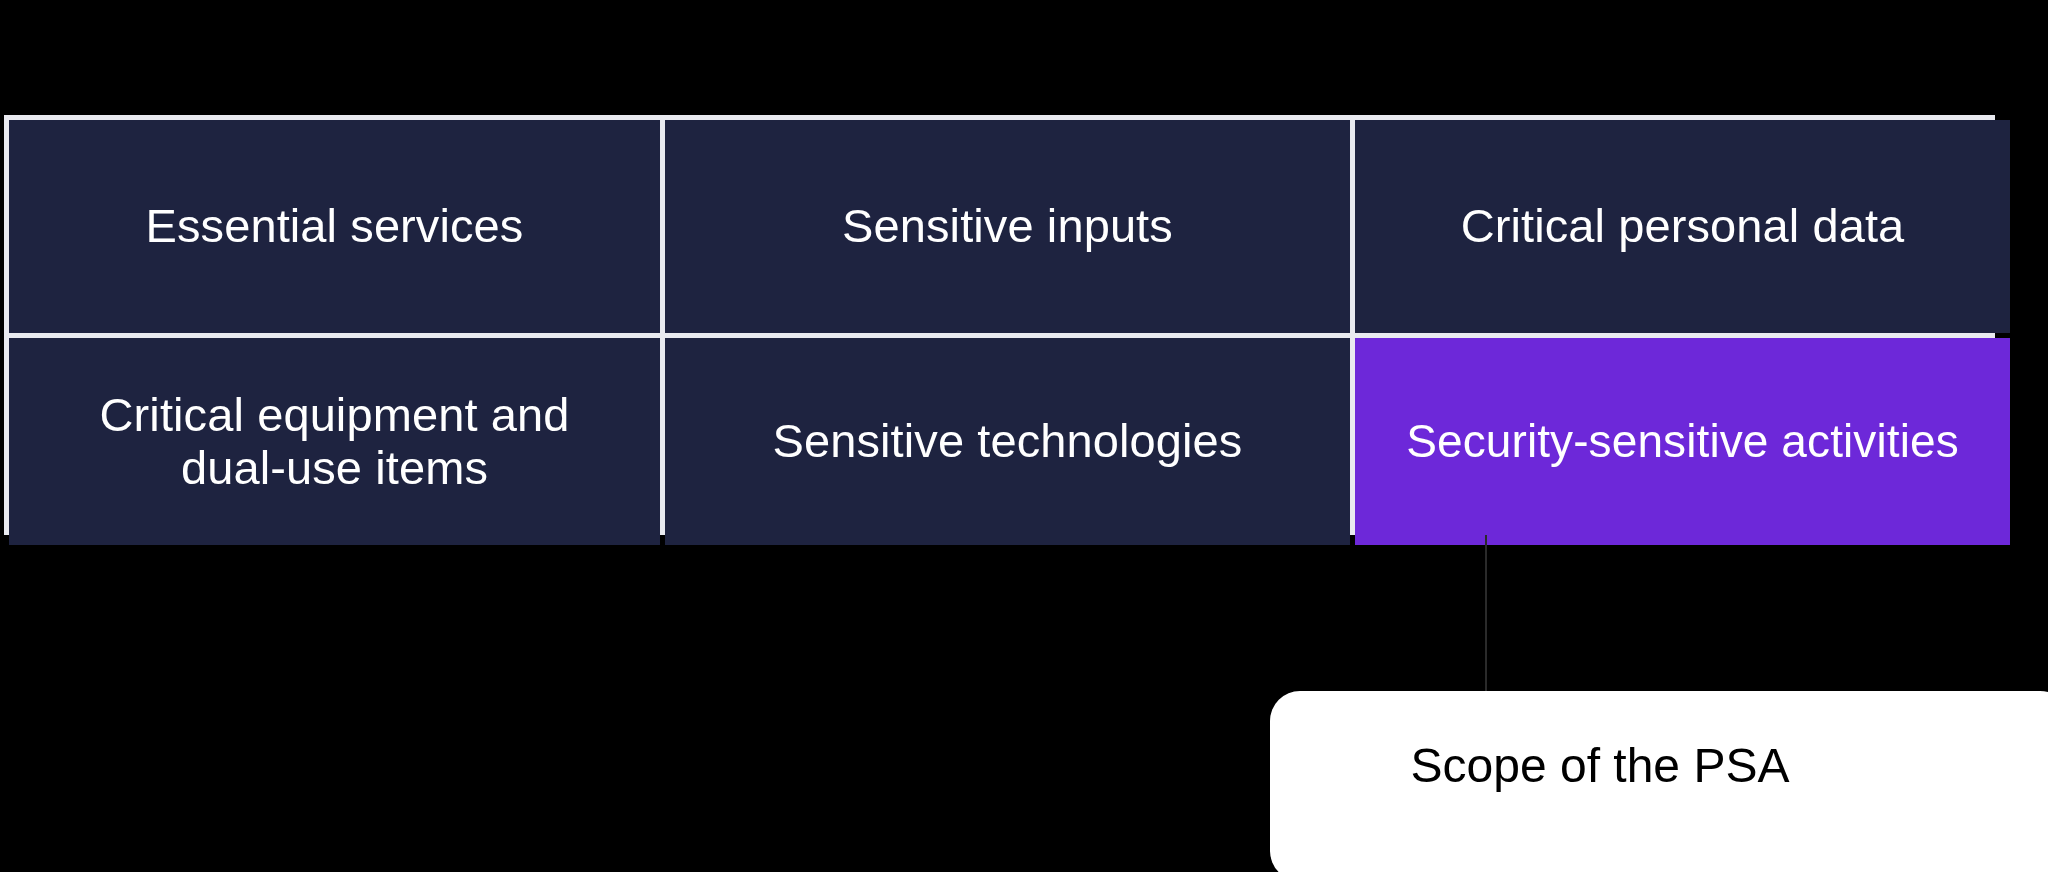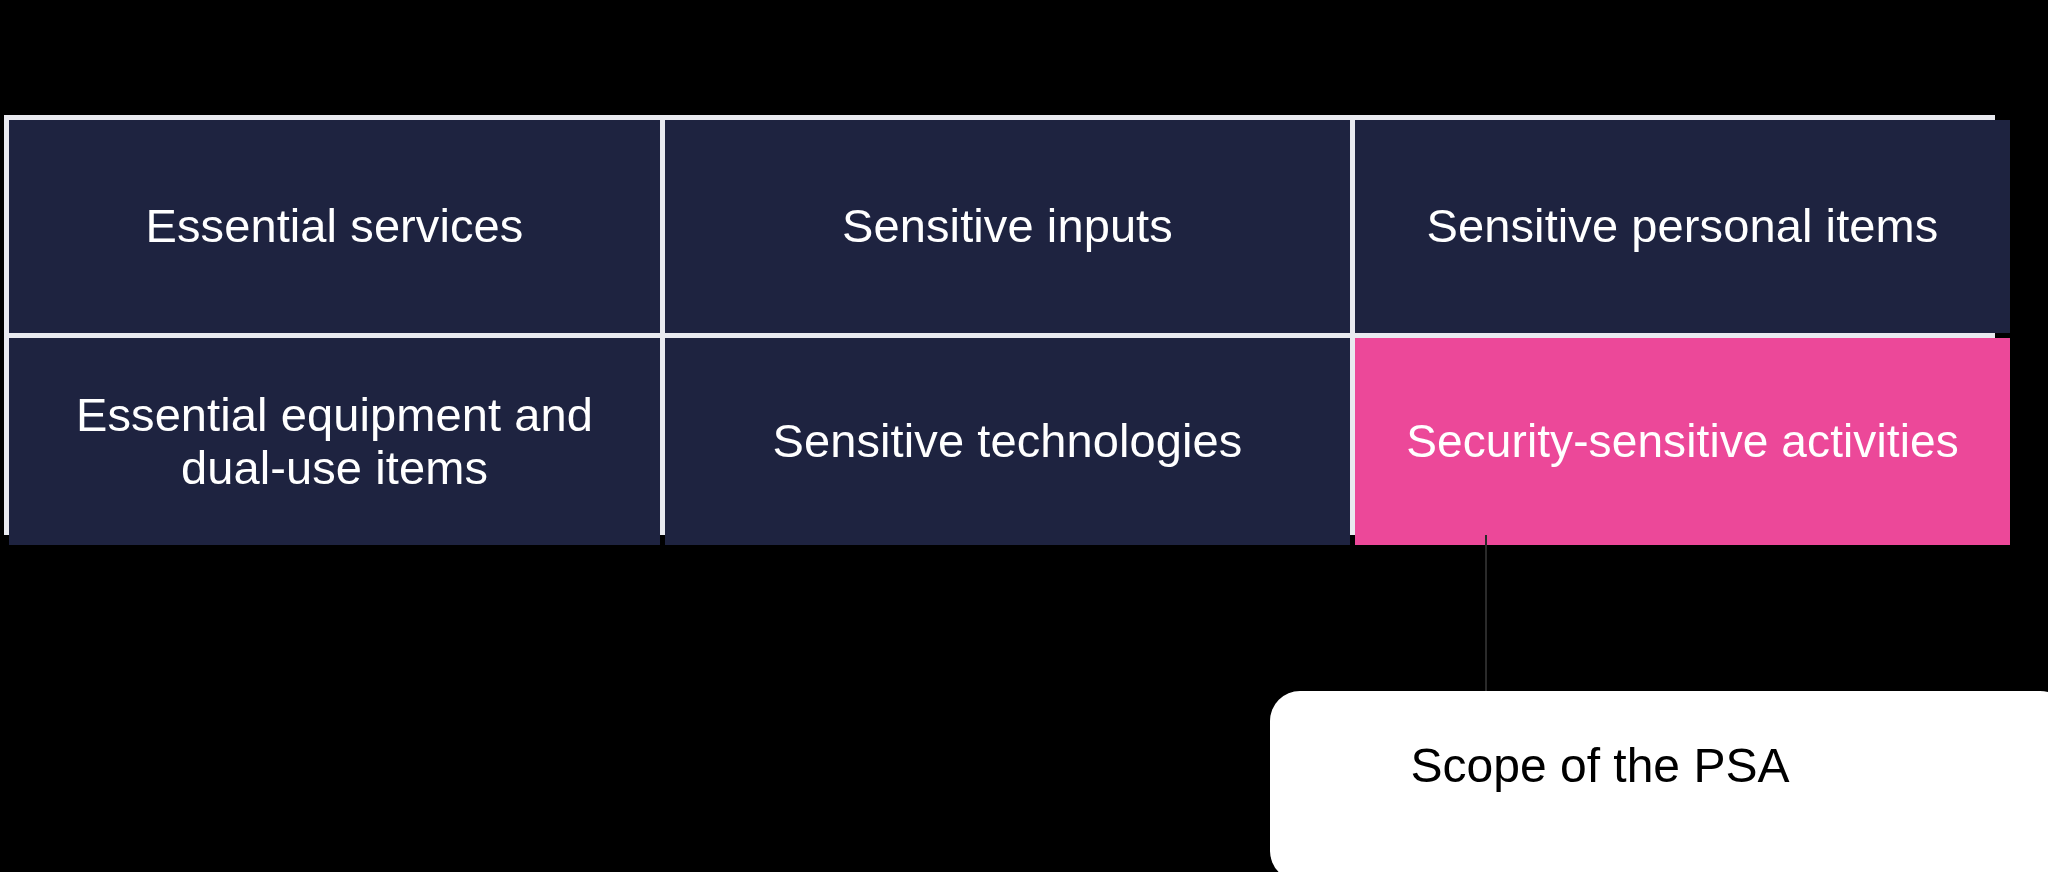--- a/index.html
+++ b/index.html
@@ -35,21 +35,21 @@
 
   .cell {
     display: flex;
     align-items: center;
     justify-content: center;
     text-align: center;
     box-sizing: border-box;
     padding: 8px 10px;
   }
   .cell-navy   { background: #1E2340; }
-  .cell-accent { background: #ec4899; }
+  .cell-accent { background: #6d28d9; }
 
   .cell-label {
     color: #FFFFFF;
     font-size: 47px;
     font-weight: 400;
     line-height: 1.12;
     letter-spacing: 0.1px;
     white-space: pre-line;
   }
   .cell-accent .cell-label {
@@ -96,25 +96,25 @@
 
   <div class="cell cell-navy">
     <span class="cell-label">Essential services</span>
   </div>
 
   <div class="cell cell-navy">
     <span class="cell-label">Sensitive inputs</span>
   </div>
 
   <div class="cell cell-navy">
-    <span class="cell-label">Sensitive personal items</span>
+    <span class="cell-label">Critical personal data</span>
   </div>
 
   <div class="cell cell-navy">
-    <span class="cell-label">Essential equipment and
+    <span class="cell-label">Critical equipment and
 dual-use items</span>
   </div>
 
   <div class="cell cell-navy">
     <span class="cell-label">Sensitive technologies</span>
   </div>
 
   <div class="cell cell-accent">
     <span class="cell-label">Security-sensitive activities</span>
   </div>

